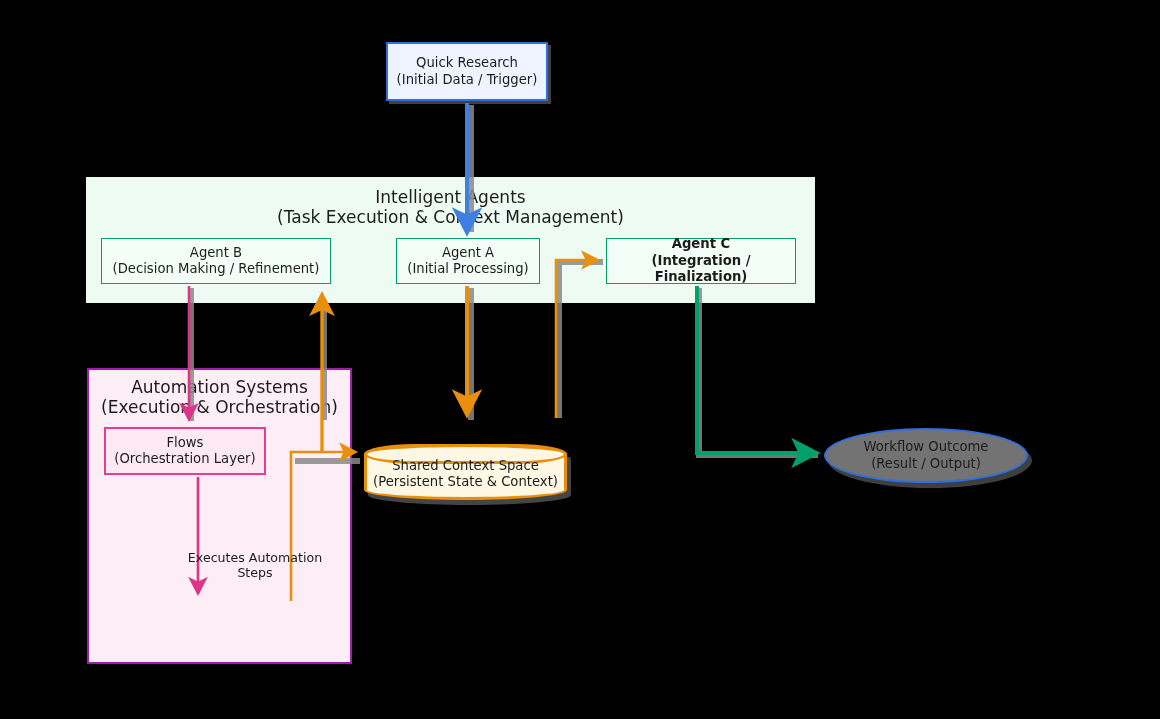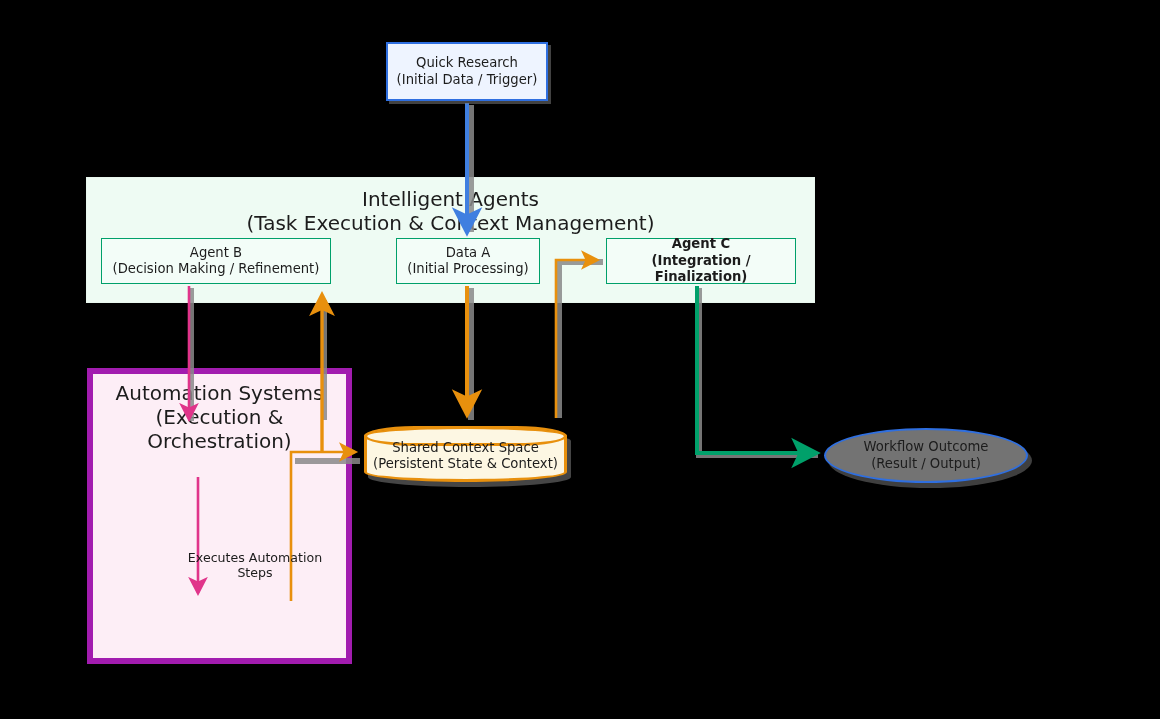--- a/index.html
+++ b/index.html
@@ -39,28 +39,28 @@
     height: 126px;
     background: #eefbf3;
     border: 1px solid #e9f7ee;
   }
   .cluster-automation {
     left: 87px;
     top: 368px;
     width: 265px;
     height: 296px;
     background: #fdeef6;
-    border: 6px solid #a21caf;
+    border: 2px solid #a21caf;
   }
   .cluster-title {
     position: absolute;
     left: 0;
     right: 0;
     text-align: center;
-    font-size: 20px;
+    font-size: 17px;
     color: #1c1c1c;
     line-height: 1.2;
     white-space: pre-line;
   }
   .cluster-agents .cluster-title { top: 9px; }
   .cluster-automation .cluster-title { top: 7px; }
 
   
   .node {
     position: absolute;
@@ -101,21 +101,21 @@
     background: #fde9f4;
     border: 2.2px solid #e63c91;
     height: 48px;
   }
   .node-flows { left: 104px; top: 427px; width: 162px; }
   .node-automate { left: 127px; top: 601px; width: 190px; }
 
   
   .node-context {
     left: 364px;
-    top: 426px;
+    top: 444px;
     width: 203px;
     height: 56px;
     background: #fdf7e3;
     border: 3px solid #e8900d;
     border-radius: 50% / 18%;
     box-shadow: 4px 5px 0 rgba(125,125,125,0.55);
     z-index: 4;
   }
   .node-context::before {
     content: "";
@@ -224,26 +224,28 @@
 
     <path d="M697,286 L697,453 L816,453" stroke="#00a06a" stroke-width="4" fill="none" marker-end="url(#ah-green)"></path>
   </svg>
 
   <div class="node node-agent node-agent-b">Agent B
 (Decision Making / Refinement)</div>
 
   <div class="node node-quick-research">Quick Research
 (Initial Data / Trigger)</div>
 
-  <div class="node node-agent node-agent-a">Data A
+  <div class="node node-agent node-agent-a">Agent A
 (Initial Processing)</div>
 
   <div class="node node-agent node-agent-c">Agent C
 (Integration / Finalization)</div>
 
+  <div class="node node-pink node-flows">Flows
+(Orchestration Layer)</div>
 
 
   <div class="node node-context">
     <span class="ctx-label">Shared Context Space
 (Persistent State &amp; Context)</span>
   </div>
 
   <div class="node node-outcome">Workflow Outcome
 (Result / Output)</div>
 

